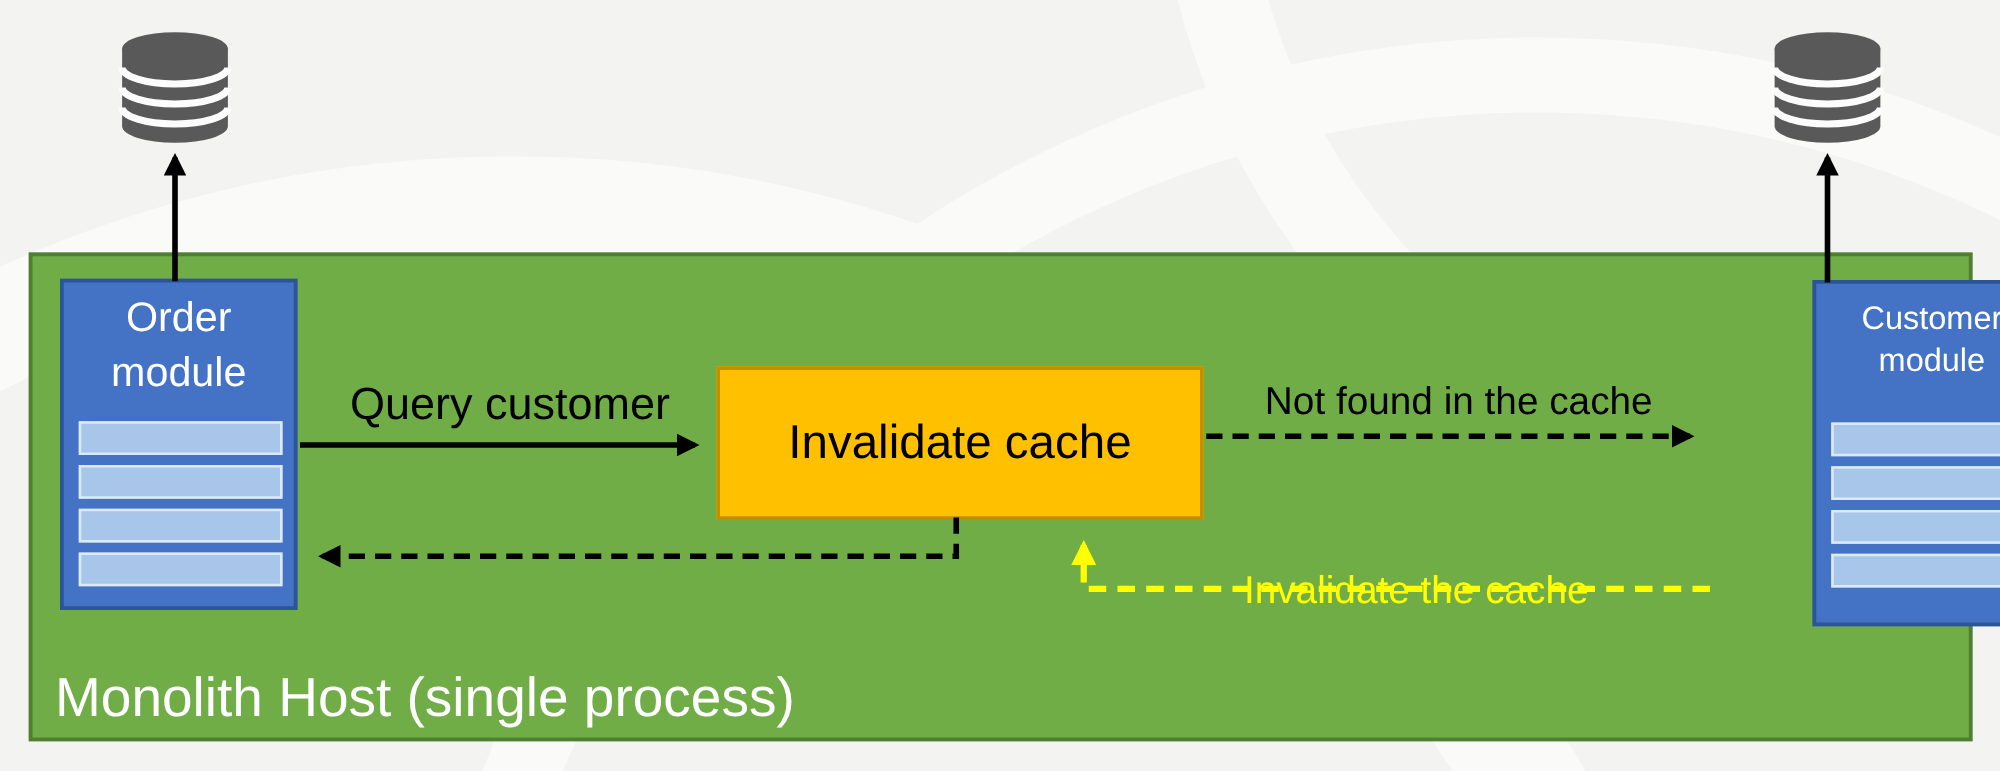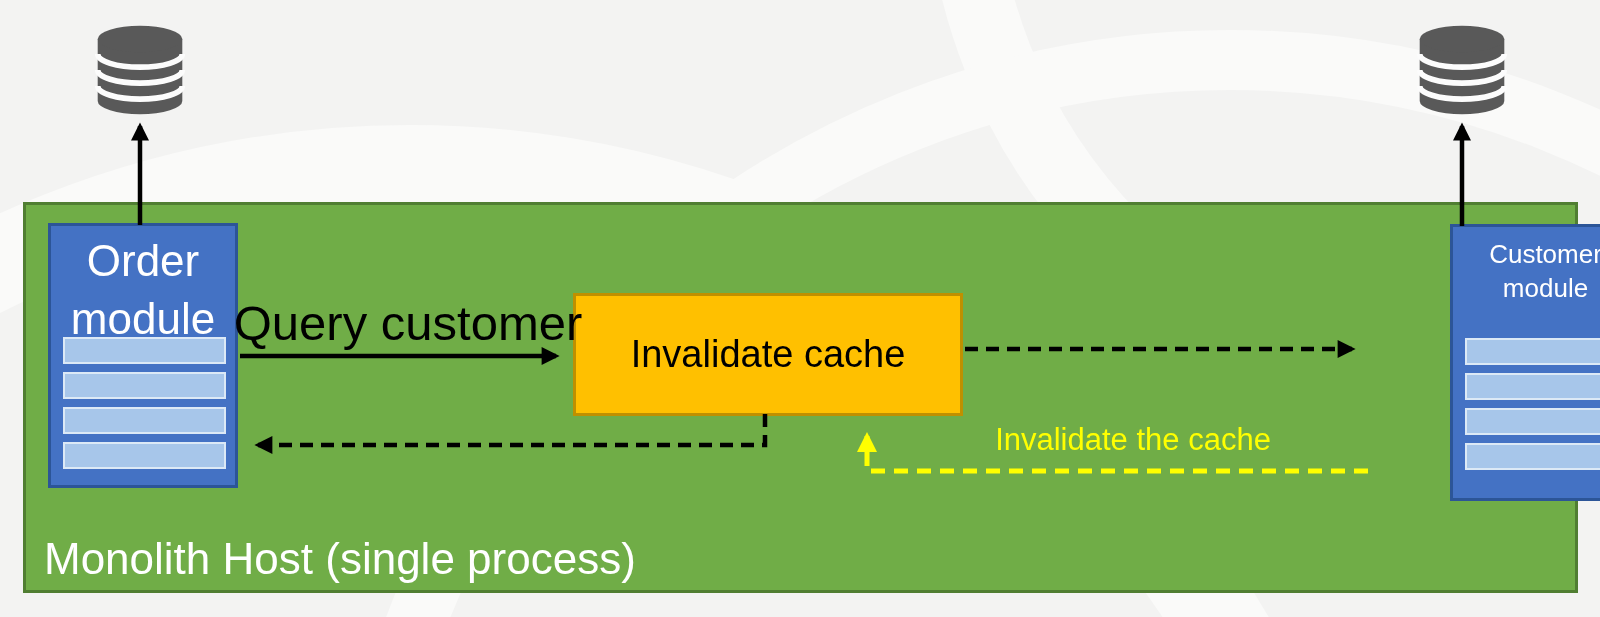--- a/index.html
+++ b/index.html
@@ -49,21 +49,21 @@
     border:3px solid var(--module-blue-border);
     box-sizing:border-box;
   }
   .module-box.order{left:48px;top:223px;width:190px;height:265px;}
   .module-box.customer{left:1450px;top:224px;width:191px;height:277px;}
   .module-title{
     position:absolute;left:0;right:0;top:6px;
     text-align:center;color:#ffffff;
     white-space:pre-line;line-height:1.32;
   }
-  .module-box.order .module-title{font-size:44px;}
+  .module-box.order .module-title{font-size:33px;}
   .module-box.customer .module-title{font-size:26px;top:10px;}
   .module-rows{
     position:absolute;left:12px;right:9px;top:111px;
     display:flex;flex-direction:column;gap:8px;
   }
   .module-row{
     height:27px;
     background:var(--bar-blue);
     border:2px solid var(--bar-blue-border);
     box-sizing:border-box;
@@ -77,23 +77,23 @@
     box-sizing:border-box;
     display:flex;align-items:center;justify-content:center;
   }
   .cache-label{font-size:38px;color:#000000;white-space:nowrap;}
 
   
   .flow-label{
     transform:translate(-50%,-50%);
     white-space:nowrap;color:#000000;
   }
-  .flow-label.big{font-size:49px;}
+  .flow-label.big{font-size:36px;}
   .flow-label.small{font-size:31px;}
-  .flow-label.yellow{color:var(--invalidate-yellow);}
+  .flow-label.yellow{color:var(--invalidate-yellow);margin-top:32px;}
   .lbl-query{left:408px;top:323px;}
   .lbl-found{left:530px;top:482px;}
   .lbl-notfound{left:1167px;top:321px;}
   .lbl-invalidate{left:1133px;top:440px;}
 
   
   .db-icon{width:94px;height:96px;}
   .db-left{left:93px;top:22px;}
   .db-right{left:1415px;top:22px;}
   .db-body{fill:var(--database-gray);}
@@ -177,15 +177,16 @@
     <path class="stroke-black" d="M240 356 H556" fill="none" stroke-width="4.5" marker-end="url(#ah-black)"></path>
 
     <path class="stroke-black dash-black" d="M765 414 V445 H258" fill="none" stroke-width="4.5" marker-end="url(#ah-black)"></path>
 
     <path class="stroke-black dash-black" d="M965 349 H1352" fill="none" stroke-width="4.5" marker-end="url(#ah-black)"></path>
 
     <path class="stroke-yellow dash-yellow" d="M1368 471 H867 V436" fill="none" stroke-width="5" marker-end="url(#ah-yellow)"></path>
   </svg>
 
   <div class="abs flow-label big lbl-query">Query customer</div>
+  <div class="abs flow-label small lbl-notfound">Not found in the cache</div>
   <div class="abs flow-label small yellow lbl-invalidate">Invalidate the cache</div>
 
 </div>
 
 </body></html>

